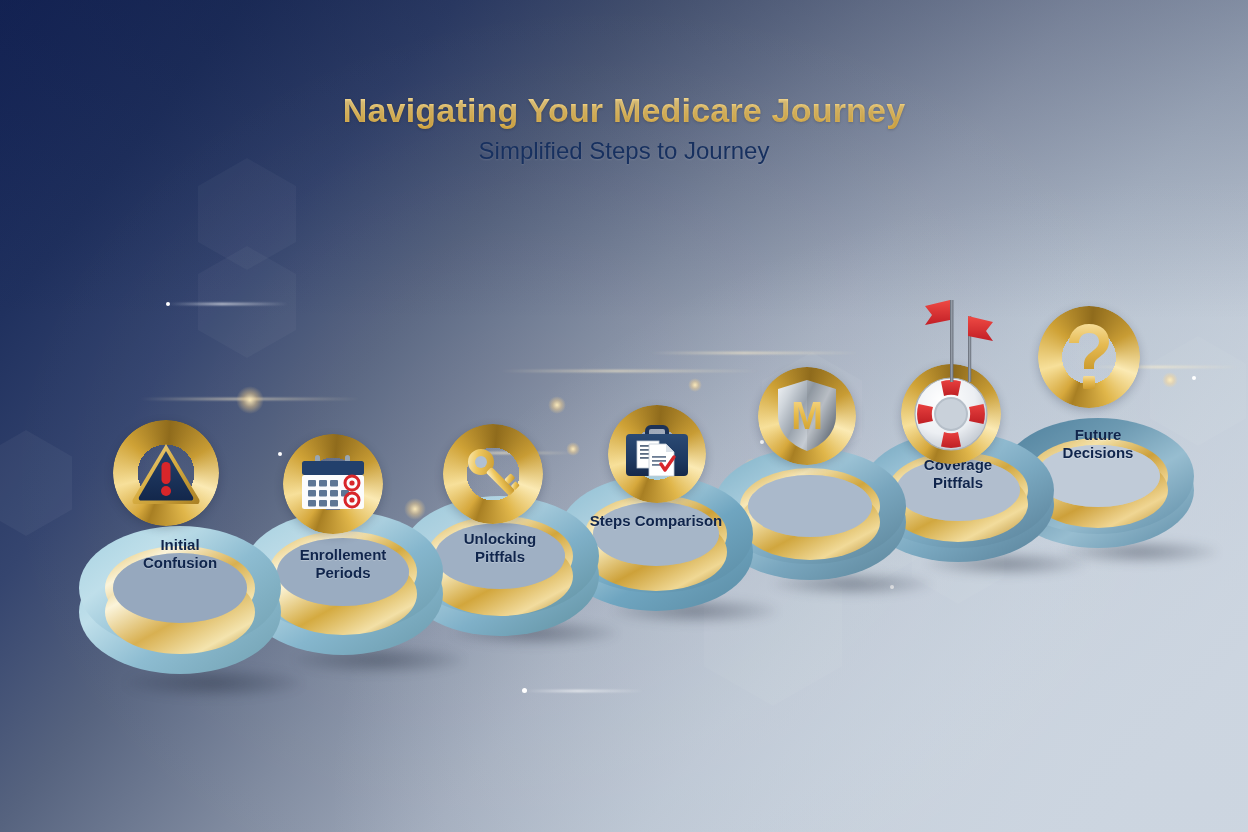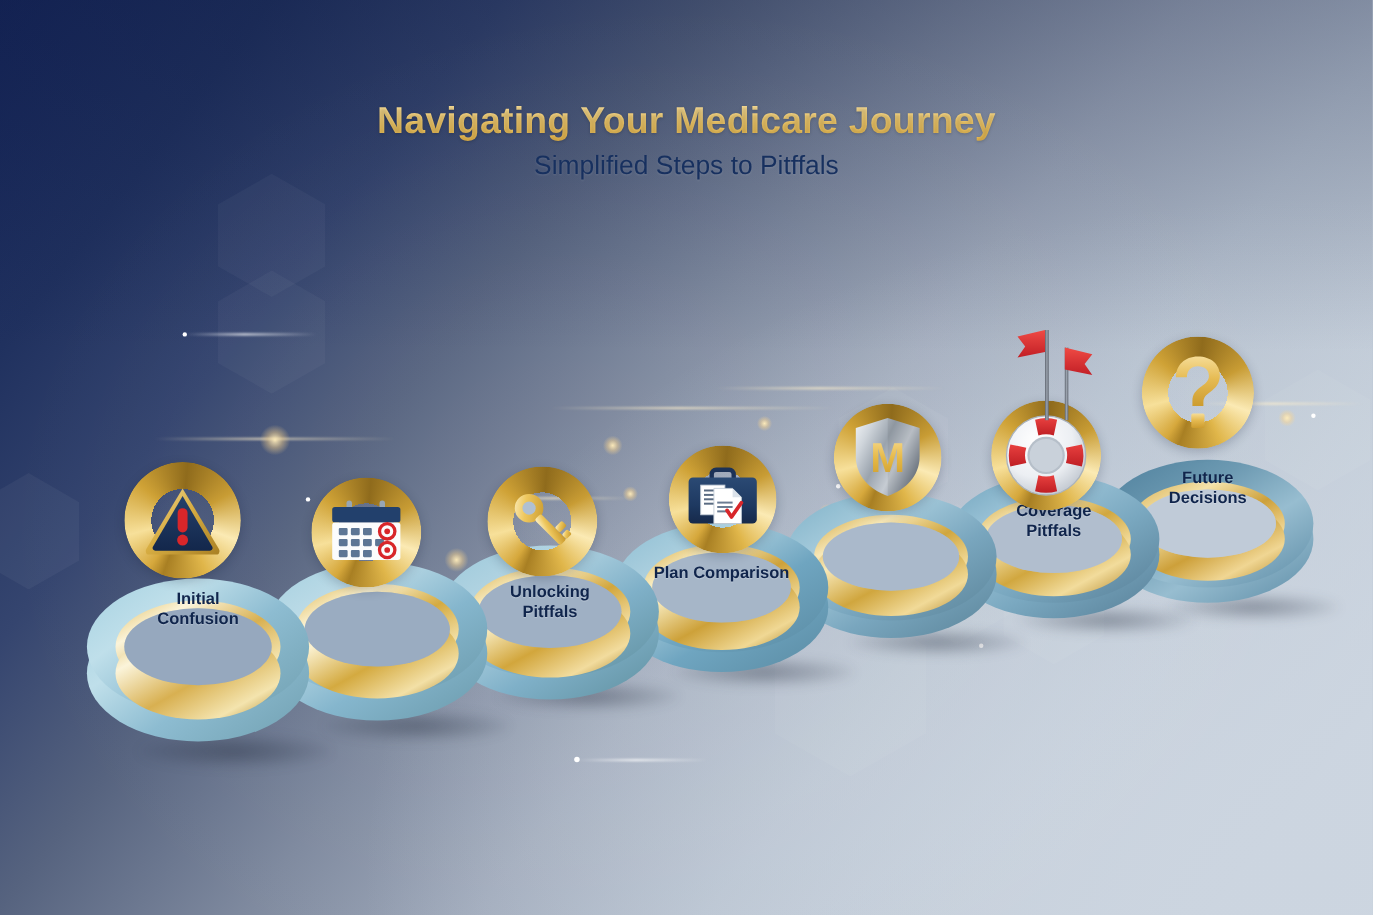--- a/index.html
+++ b/index.html
@@ -146,21 +146,21 @@
   <div class="dot" style="left:619px;top:538px;width:4px;height:4px;"></div>
   <div class="dot" style="left:725px;top:512px;width:4px;height:4px;"></div>
   <div class="dot" style="left:760px;top:440px;width:4px;height:4px;"></div>
   <div class="dot" style="left:890px;top:585px;width:4px;height:4px;"></div>
   <div class="dot" style="left:1064px;top:455px;width:4px;height:4px;"></div>
   <div class="dot" style="left:1128px;top:512px;width:4px;height:4px;"></div>
   <div class="dot" style="left:1192px;top:376px;width:4px;height:4px;"></div>
 
   <div class="header">
     <div class="title">Navigating Your Medicare Journey</div>
-    <div class="subtitle">Simplified Steps to Pitffals</div>
+    <div class="subtitle">Simplified Steps to Journey</div>
   </div>
 
   <div class="shadow-blob" style="left:126px;top:668px;width:176px;height:30px;"></div>
   <div class="shadow-blob" style="left:294px;top:646px;width:170px;height:28px;"></div>
   <div class="shadow-blob" style="left:452px;top:620px;width:166px;height:26px;"></div>
   <div class="shadow-blob" style="left:612px;top:598px;width:166px;height:26px;"></div>
   <div class="shadow-blob" style="left:772px;top:572px;width:160px;height:24px;"></div>
   <div class="shadow-blob" style="left:926px;top:552px;width:160px;height:24px;"></div>
   <div class="shadow-blob" style="left:1062px;top:540px;width:156px;height:24px;"></div>
 
@@ -347,21 +347,21 @@
           <stop offset="100%" stop-color="#a87f23"></stop>
         </linearGradient>
       </defs>
       <ellipse cx="100" cy="96" rx="97" ry="59" fill="url(#t4out)"></ellipse>
       <ellipse cx="100" cy="78" rx="97" ry="59" fill="url(#t4out)"></ellipse>
       <ellipse cx="100" cy="78" rx="71" ry="39" fill="url(#t4in)"></ellipse>
       <ellipse cx="100" cy="96" rx="71" ry="39" fill="url(#t4in)"></ellipse>
       <ellipse cx="100" cy="78" rx="63" ry="32" fill="#adbccd"></ellipse>
       <ellipse cx="100" cy="78" rx="63" ry="32" fill="#9cacc0" opacity="0.40"></ellipse>
     </svg>
-    <div class="ring-label" style="left:18px;top:56px;width:164px;">Plan Comparison</div>
+    <div class="ring-label" style="left:18px;top:56px;width:164px;">Steps Comparison</div>
   </div>
   <div class="badge" style="left:608px;top:405px;width:98px;height:98px;">
     <div class="badge-ring"></div>
     <div class="badge-inner">
       <svg width="68" height="60" viewBox="0 0 68 60">
         <defs>
           <linearGradient id="bc" x1="0" y1="0" x2="0" y2="1">
             <stop offset="0%" stop-color="#2b4a74"></stop>
             <stop offset="60%" stop-color="#1e3961"></stop>
             <stop offset="100%" stop-color="#16294a"></stop>
@@ -454,20 +454,22 @@
           <stop offset="100%" stop-color="#a87f23"></stop>
         </linearGradient>
       </defs>
       <ellipse cx="103" cy="100" rx="100" ry="61" fill="url(#t2out)"></ellipse>
       <ellipse cx="103" cy="78" rx="100" ry="61" fill="url(#t2out)"></ellipse>
       <ellipse cx="103" cy="78" rx="74" ry="41" fill="url(#t2in)"></ellipse>
       <ellipse cx="103" cy="100" rx="74" ry="41" fill="url(#t2in)"></ellipse>
       <ellipse cx="103" cy="78" rx="66" ry="34" fill="#a2b3c7"></ellipse>
       <ellipse cx="103" cy="78" rx="66" ry="34" fill="#8ea1b9" opacity="0.38"></ellipse>
     </svg>
+    <div class="ring-label" style="left:25px;top:52px;width:156px;">Enrollement
+Periods</div>
   </div>
   <div class="badge" style="left:283px;top:434px;width:100px;height:100px;">
     <div class="badge-ring"></div>
     <div class="badge-inner">
       <svg width="68" height="62" viewBox="0 0 68 62">
         <rect x="16" y="2" width="5" height="11" rx="2.5" fill="#98a6b4"></rect>
         <rect x="46" y="2" width="5" height="11" rx="2.5" fill="#98a6b4"></rect>
         <rect x="3" y="8" width="62" height="14" rx="2.5" fill="#22406c"></rect>
         <rect x="3" y="22" width="62" height="34" rx="2.5" fill="#fbfcfd"></rect>
         <g fill="#5d7695">

